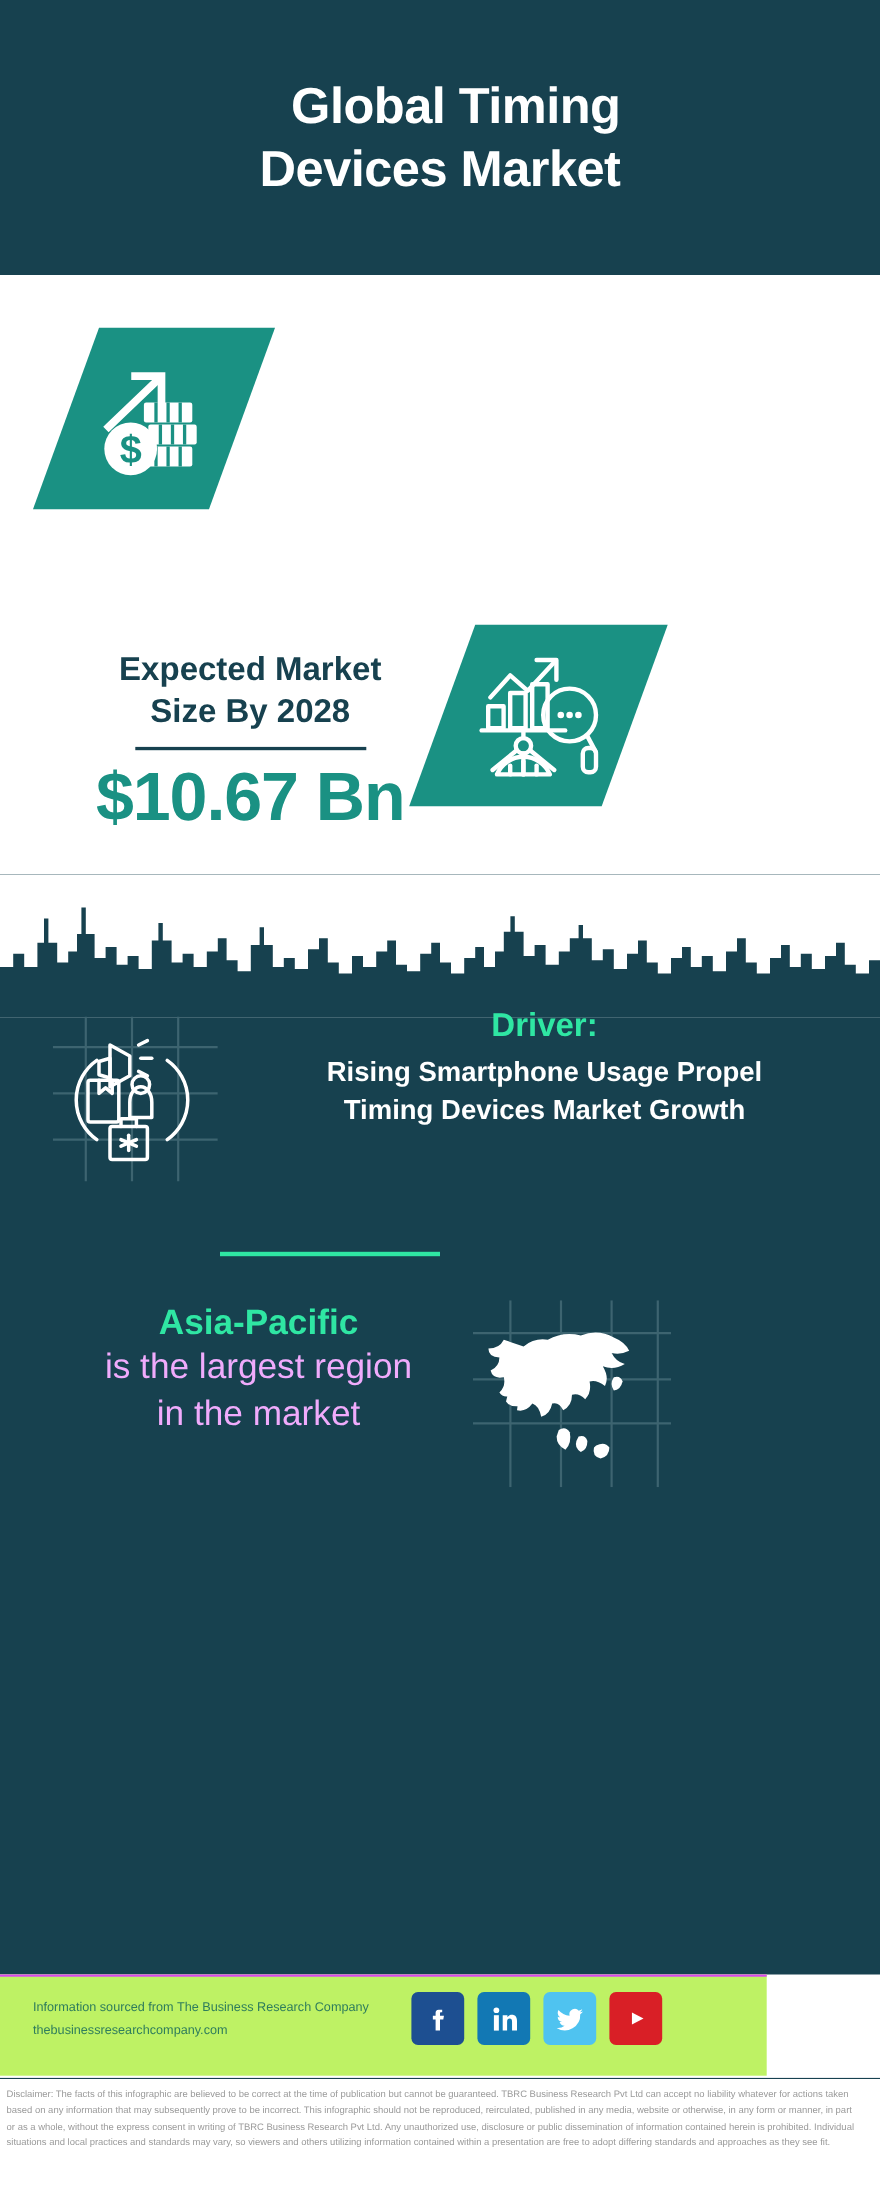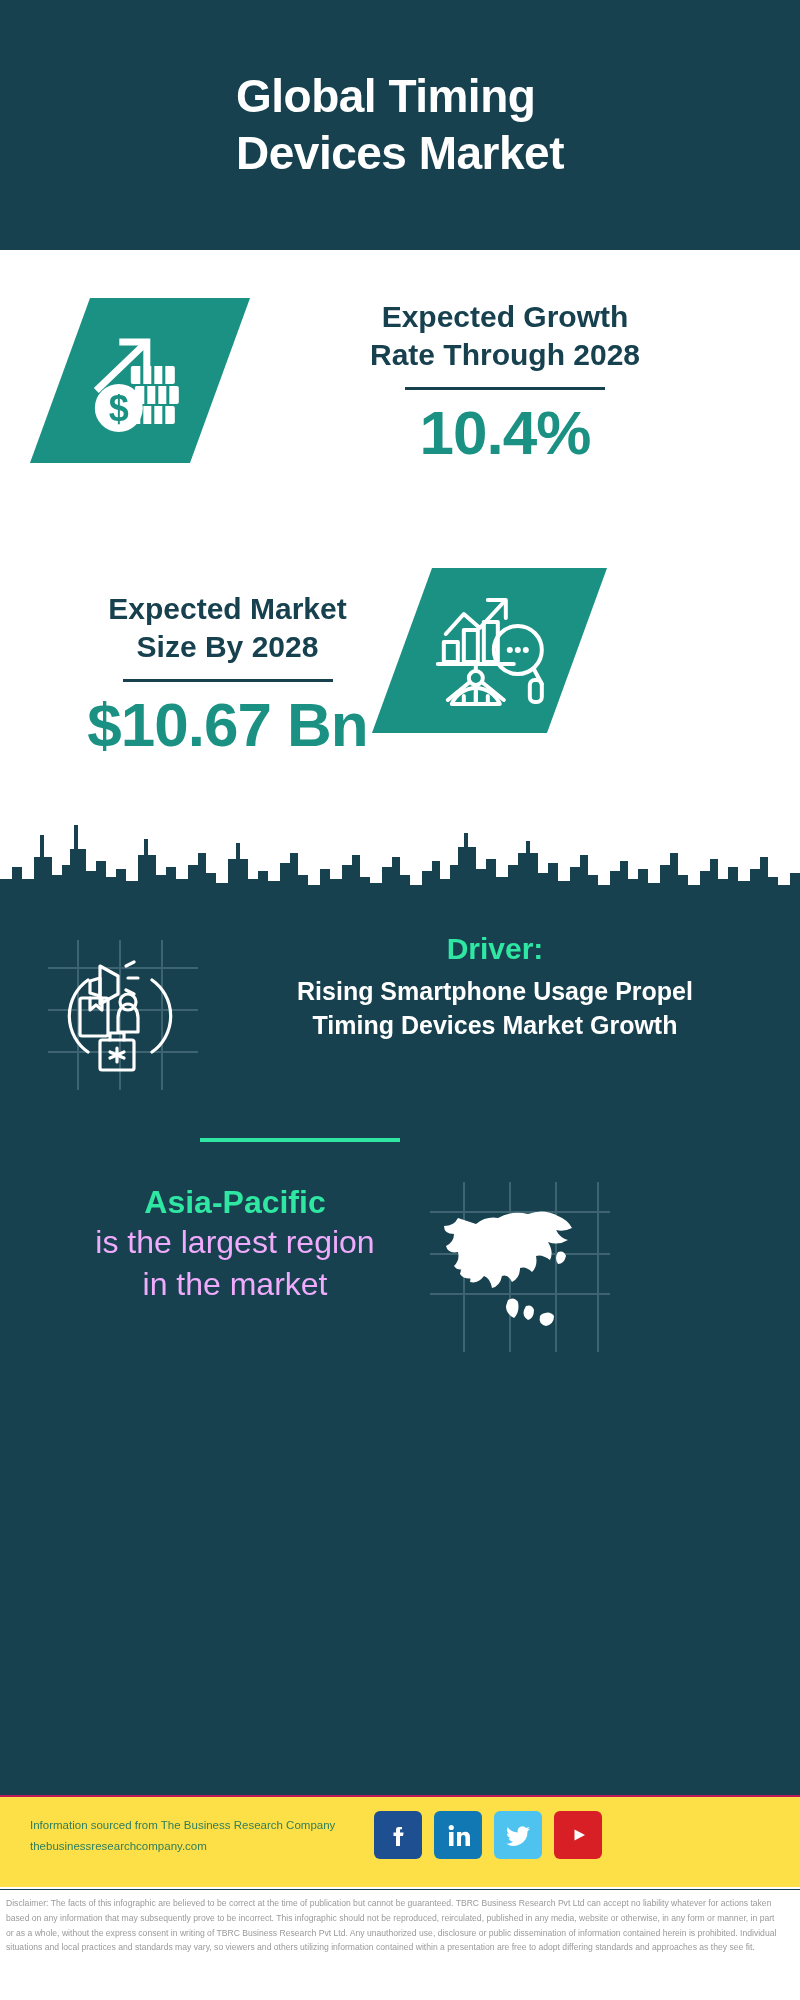--- a/index.html
+++ b/index.html
@@ -10,21 +10,21 @@
   }
   .page{position:relative;width:800px;height:2000px;overflow:hidden;background:#fff;}
 
   
   .header{
     position:absolute;left:0;top:0;width:800px;height:250px;
     background:#17414f;display:flex;align-items:center;justify-content:center;
   }
   .header-title{
     color:#ffffff;font-size:46px;font-weight:bold;line-height:1.25;
-    text-align:left;letter-spacing:-0.5px;max-width:620px;
+    text-align:right;letter-spacing:-0.5px;max-width:620px;
   }
 
   
   .stat1{
     position:absolute;left:0;top:250px;width:800px;height:290px;
   }
   .para-box{
     position:absolute;
     background:#1a9183;
     transform:skewX(-20deg);
@@ -60,21 +60,21 @@
   
   .dark{
     position:absolute;left:0;top:795px;width:800px;height:1000px;background:#17414f;
   }
   .skyline{
     position:absolute;left:0;top:0;width:800px;height:130px;display:block;
   }
 
   
   .driver-row{
-    position:absolute;left:0;top:120px;width:792px;height:210px;
+    position:absolute;left:0;top:104px;width:792px;height:210px;
   }
   .grid-icon{
     position:absolute;width:150px;height:150px;
   }
   .driver-icon{left:48px;top:25px;}
   .driver-text{
     position:absolute;left:215px;top:16px;width:560px;text-align:center;
   }
   .driver-head{
     color:#2fe6a3;font-size:30px;font-weight:bold;line-height:1.2;margin-bottom:8px;
@@ -97,22 +97,22 @@
   .region-head{
     color:#2fe6a3;font-size:32px;font-weight:bold;line-height:1.25;
   }
   .region-body{
     color:#f0abfc;font-size:32px;line-height:1.3;font-weight:normal;
   }
   .map-icon{position:absolute;left:430px;top:10px;width:180px;height:170px;}
 
   
   .footer{
-    position:absolute;left:0;top:1795px;width:800px;height:90px;background:#fde047;
-    border-top:2px solid #be185d;
+    position:absolute;left:0;top:1795px;width:697px;height:90px;background:#bef264;
+    border-top:2px solid #d946ef;
   }
   .src-text{
     position:absolute;left:30px;top:18px;width:350px;
     color:#2f7d5c;font-size:11.5px;line-height:1.85;
   }
   .socials{
     position:absolute;left:374px;top:14px;display:flex;gap:12px;align-items:center;
   }
   .soc{
     width:48px;height:48px;border-radius:6px;display:flex;align-items:center;justify-content:center;
@@ -162,28 +162,20 @@
             <line x1="72" y1="60" x2="72" y2="78"></line>
             <line x1="83" y1="60" x2="83" y2="78"></line>
             <line x1="57" y1="80" x2="57" y2="98"></line>
             <line x1="68" y1="80" x2="68" y2="98"></line>
             <line x1="79" y1="80" x2="79" y2="98"></line>
           </g>
           <circle cx="34" cy="82" r="24" fill="#ffffff"></circle>
           <text x="34" y="95" font-size="36" font-weight="bold" fill="#1a9183" text-anchor="middle" font-family="Liberation Sans, sans-serif">$</text>
         </svg>
       </div>
-    </div>
-    <div class="stat1-text">
-      <div class="stat-label">
-        <div>Expected Growth</div>
-        <div>Rate Through 2028</div>
-      </div>
-      <div class="rule rule1"></div>
-      <div class="stat-value">10.4%</div>
     </div>
   </div>
 
   <div class="stat2">
     <div class="stat2-text">
       <div class="stat-label">
         <div>Expected Market</div>
         <div>Size By 2028</div>
       </div>
       <div class="rule rule2"></div>

